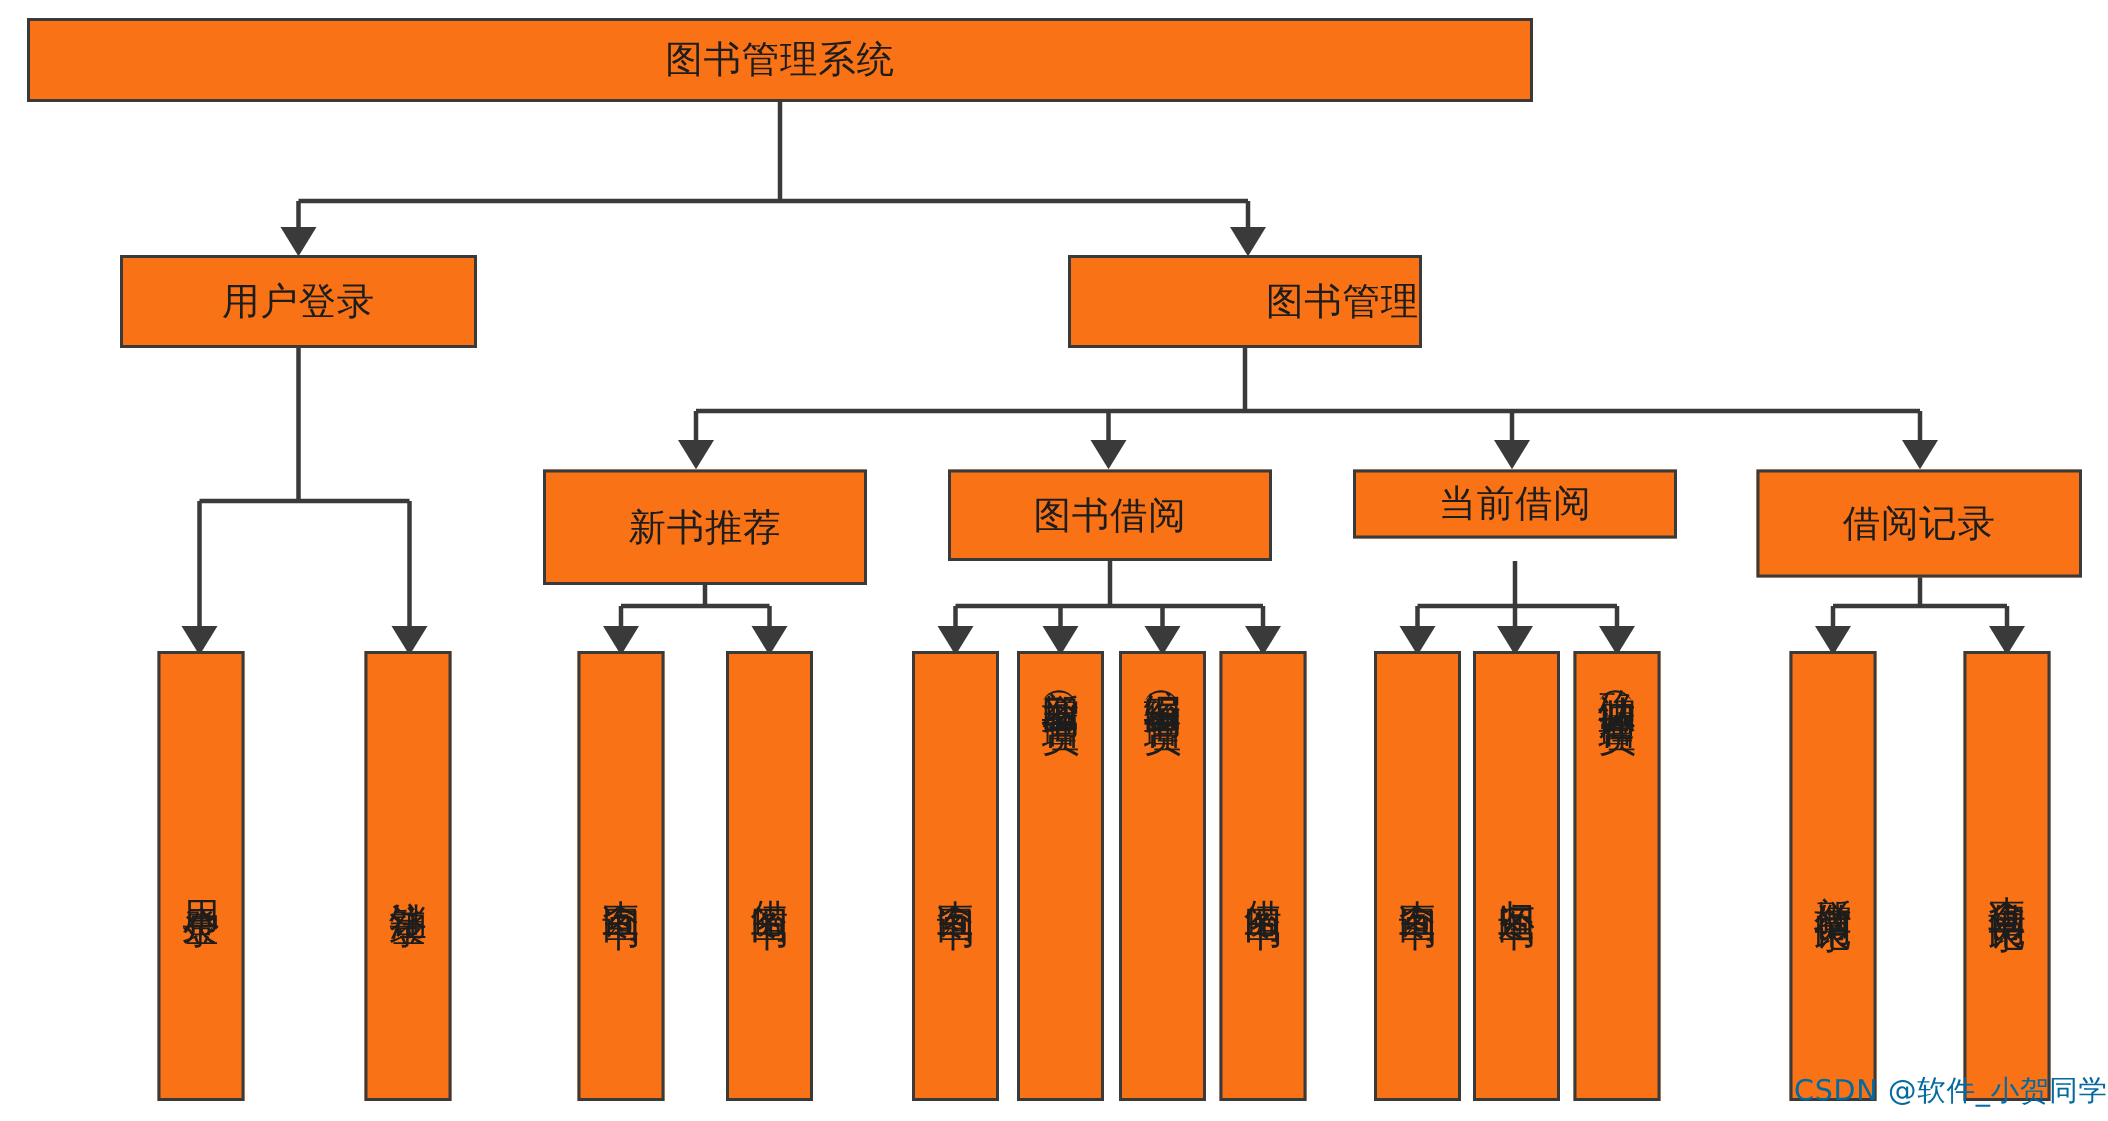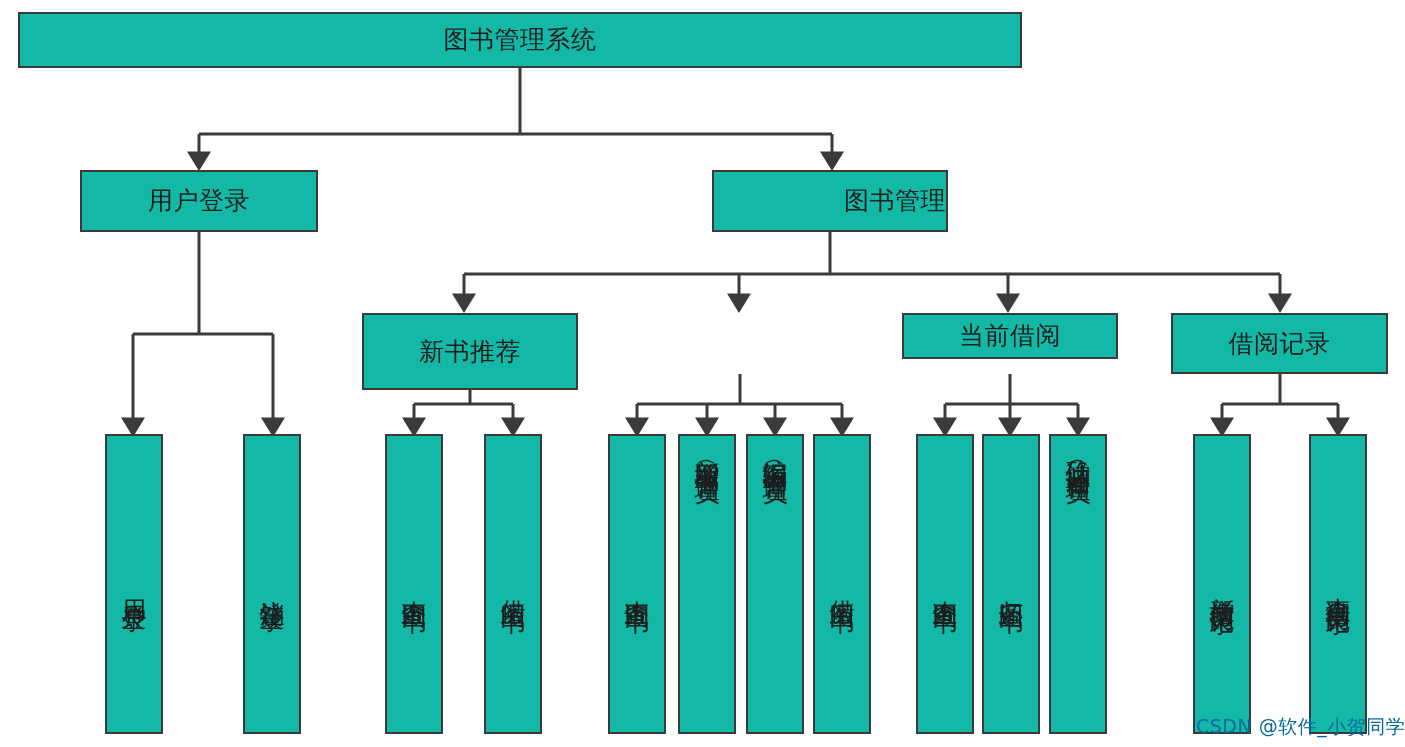--- a/index.html
+++ b/index.html
@@ -25,21 +25,21 @@
     position: absolute;
     left: 0; top: 0;
     width: 1405px;
     height: 747px;
     pointer-events: none;
   }
   .node {
     position: absolute;
     box-sizing: border-box;
     border: 2.5px solid #3a3a3a;
-    background: #14b8a6;
+    background: #f97316;
     display: flex;
     align-items: center;
     justify-content: center;
     color: #1d1d1d;
     text-align: center;
   }
   .node .node-label {
     display: block;
     line-height: 1.18;
     letter-spacing: 0.5px;
@@ -143,26 +143,29 @@
   </div>
 
   <div class="node horiz" style="left:712px; top:170px; width:236px; height:62px;justify-content:flex-end;">
     <span class="node-label">图书管理</span>
   </div>
 
   <div class="node horiz" style="left:362px; top:313px; width:216px; height:77px;">
     <span class="node-label">新书推荐</span>
   </div>
 
+  <div class="node horiz" style="left:632px; top:313px; width:216px; height:61px;">
+    <span class="node-label">图书借阅</span>
+  </div>
 
   <div class="node horiz" style="left:902px; top:313px; width:216px; height:46px;">
     <span class="node-label">当前借阅</span>
   </div>
 
-  <div class="node horiz" style="left:1171px; top:313px; width:217px; height:61px;">
+  <div class="node horiz" style="left:1171px; top:313px; width:217px; height:72px;">
     <span class="node-label">借阅记录</span>
   </div>
 
   <div class="node vert center" style="left:105px; top:434px; width:58px; height:300px;">
     <span class="node-label">用户登录</span>
   </div>
 
   <div class="node vert center" style="left:243px; top:434px; width:58px; height:300px;">
     <span class="node-label">注销登录</span>
   </div>

